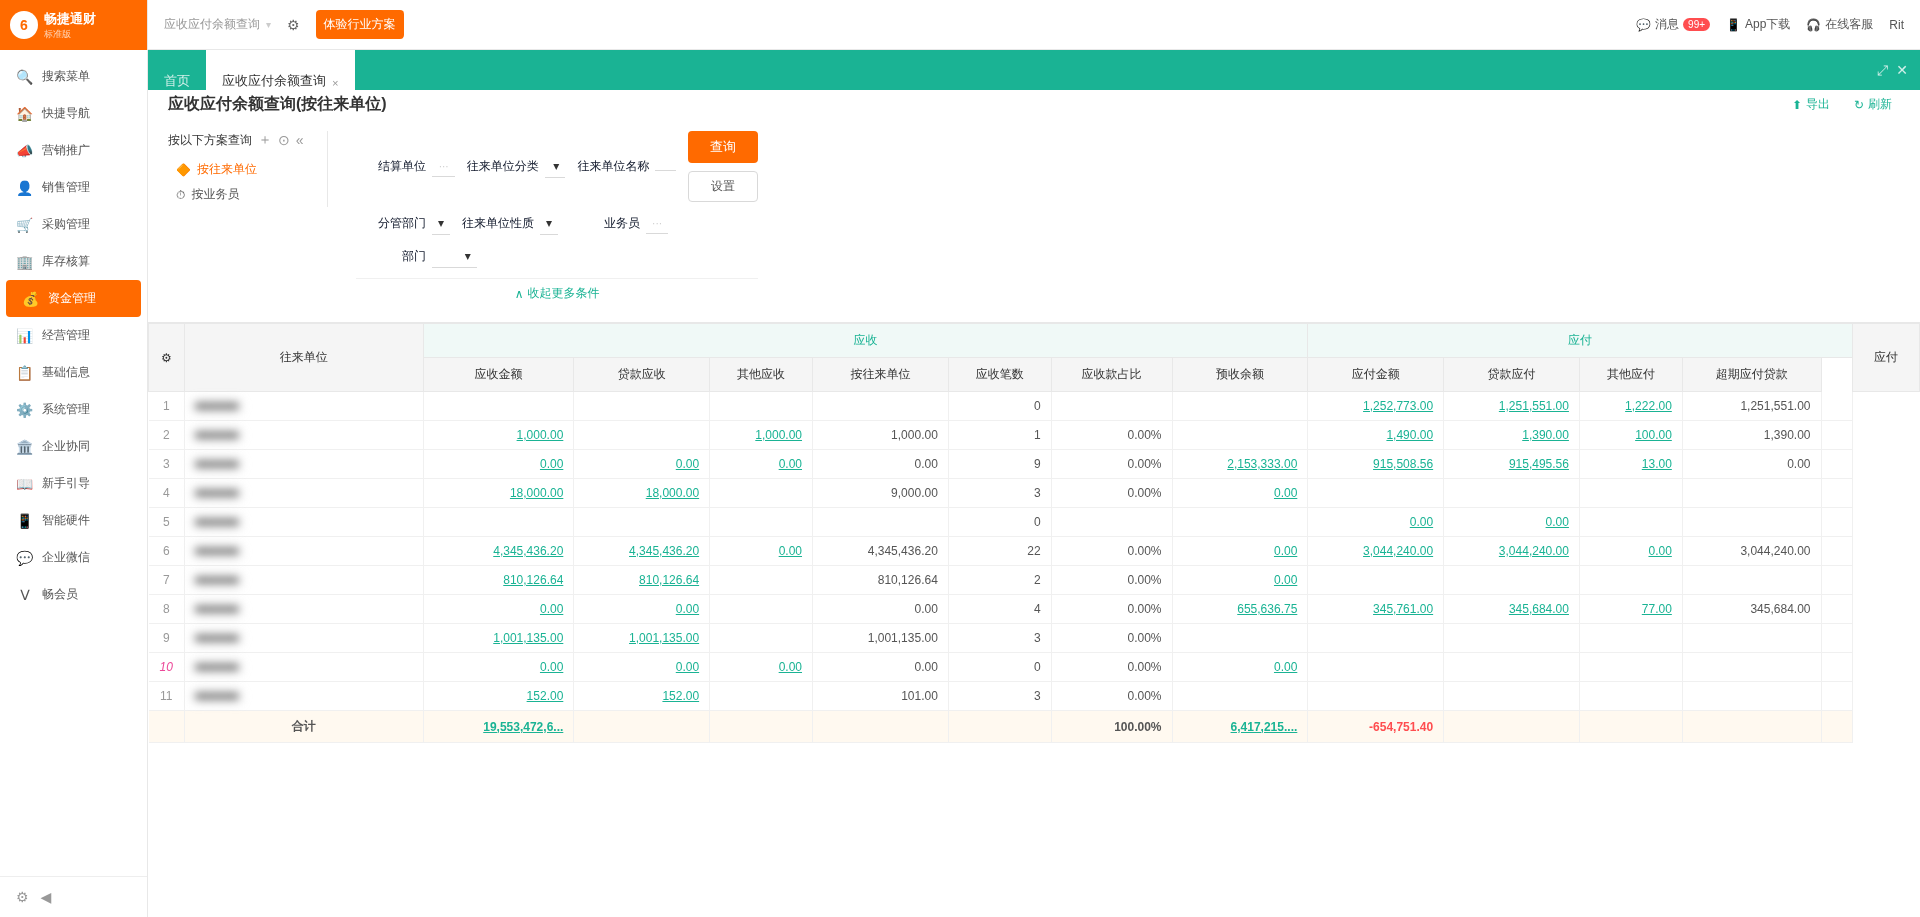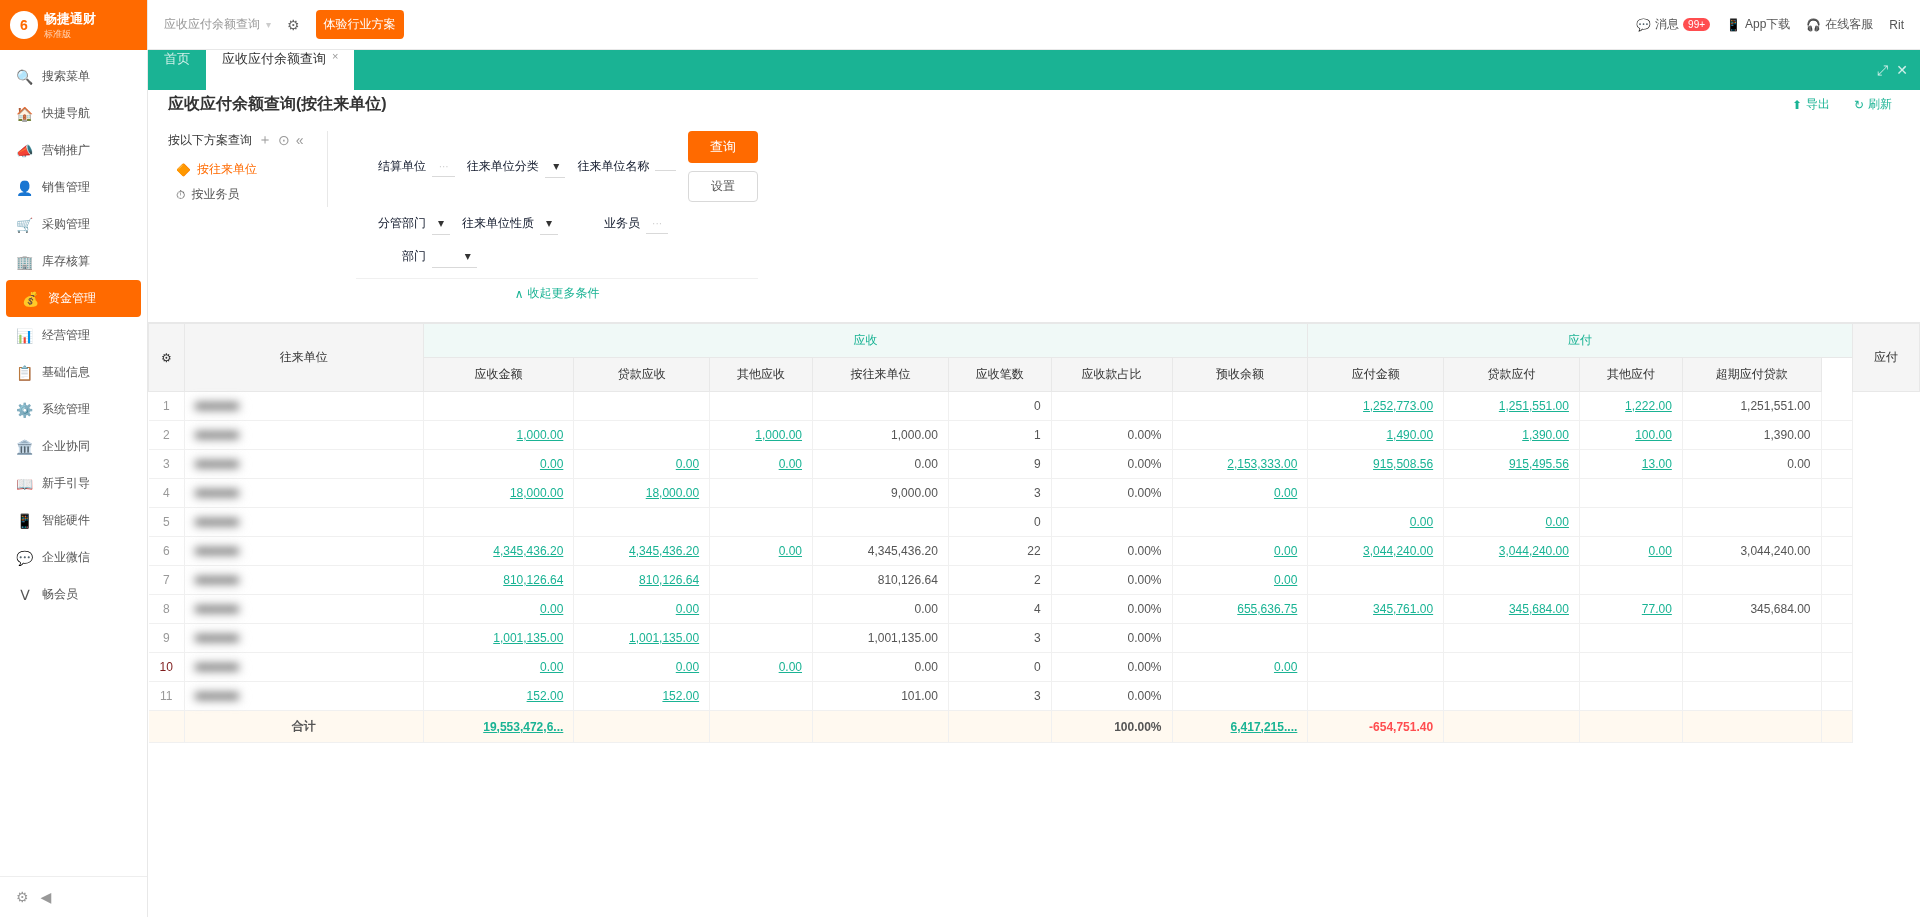--- a/index.html
+++ b/index.html
@@ -61,22 +61,22 @@
       font-size: 10px; padding: 1px 5px; min-width: 18px; text-align: center;
     }
     .header-user { font-size: 12px; color: #555; }
 
     
     .tab-bar {
       position: fixed; left: 148px; top: 50px; right: 0; height: 40px;
       background: #1ab394; display: flex; align-items: center; z-index: 99;
     }
     .tab-item {
-      height: 100%; display: flex; align-items: flex-start; padding: 0 16px;
-      cursor: pointer; color: rgba(255,255,255,0.8); font-size: 13px; gap: 6px;
+      height: 100%; display: flex; align-items: flex-end; padding: 0 16px;
+      cursor: pointer; color: rgba(255,255,255,0.8); font-size: 13px; gap: 6px; font-family: Liberation Mono, monospace;
     }
     .tab-item.active { background: #fff; color: #333; }
     .tab-close { color: #999; font-size: 11px; cursor: pointer; }
     .tab-spacer { flex: 1; }
     .tab-controls { display: flex; align-items: center; gap: 8px; padding-right: 12px; }
     .tab-control-icon { color: rgba(255,255,255,0.8); font-size: 14px; cursor: pointer; }
 
     
     .main-content {
       position: fixed; left: 148px; top: 90px; right: 0; bottom: 0;
@@ -553,21 +553,21 @@
             <td class="number-cell">3</td>
             <td class="number-cell">0.00%</td>
             <td></td>
             <td></td>
             <td></td>
             <td></td>
             <td></td>
             <td></td>
           </tr>
           <tr>
-            <td style="color: #7f1d1d; text-align: center;">10</td>
+            <td style="color: #ec4899; text-align: center; font-style: italic;">10</td>
             <td class="blurred" style="text-align: left; padding-left: 10px;">■■■■■■</td>
             <td class="underline">0.00</td>
             <td class="underline">0.00</td>
             <td class="underline">0.00</td>
             <td class="number-cell">0.00</td>
             <td class="number-cell">0</td>
             <td class="number-cell">0.00%</td>
             <td class="underline">0.00</td>
             <td></td>
             <td></td>

